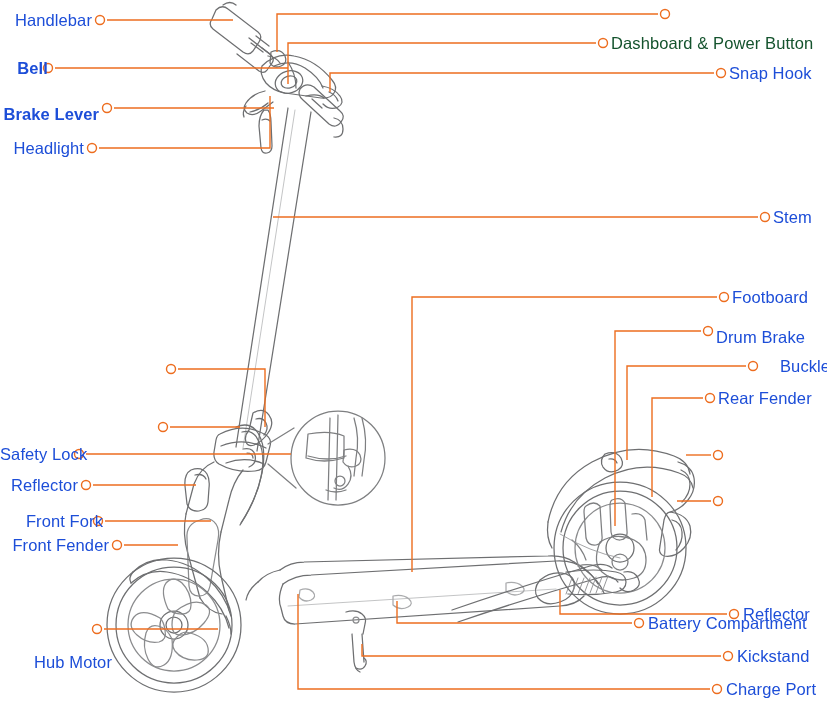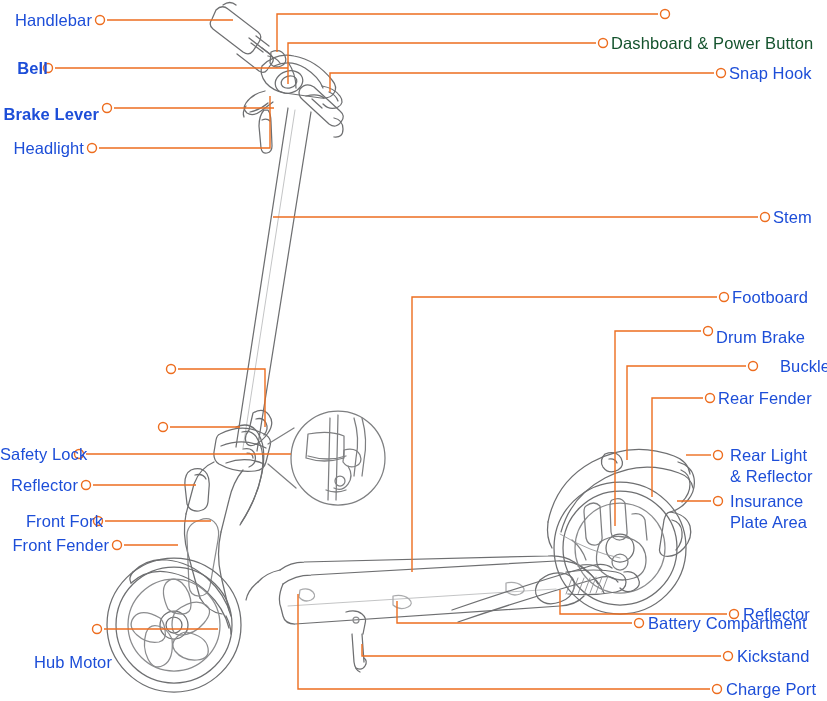--- a/index.html
+++ b/index.html
@@ -396,28 +396,20 @@
   <div class="label left" style="left:0;  top:652px; width:89px;padding-left:23px;">Hub Motor</div>
 
   <div class="label right highlight" style="left:611px; top:33px;">Dashboard &amp; Power Button</div>
   <div class="label right" style="left:729px; top:63px;">Snap Hook</div>
   <div class="label right" style="left:773px; top:207px;">Stem</div>
   <div class="label right" style="left:732px; top:287px;">Footboard</div>
   <div class="label right" style="left:716px; top:321px;margin-top:6px;">Drum Brake</div>
   <div class="label right" style="left:780px; top:356px;">Buckle</div>
   <div class="label right" style="left:718px; top:388px;">Rear Fender</div>
 
-  <div class="label right two-line" style="left:730px; top:445px; width:97px;">
-    <div>Rear Light</div>
-    <div>&amp; Reflector</div>
-  </div>
-
-  <div class="label right two-line" style="left:730px; top:491px; width:97px;">
-    <div>Insurance</div>
-    <div>Plate Area</div>
-  </div>
+
 
   <div class="label right" style="left:743px; top:604px;">Reflector</div>
   <div class="label right" style="left:648px; top:613px;">Battery Compartment</div>
   <div class="label right" style="left:737px; top:646px;">Kickstand</div>
   <div class="label right" style="left:726px; top:679px;">Charge Port</div>
 
 </div>
 
 </body></html>

